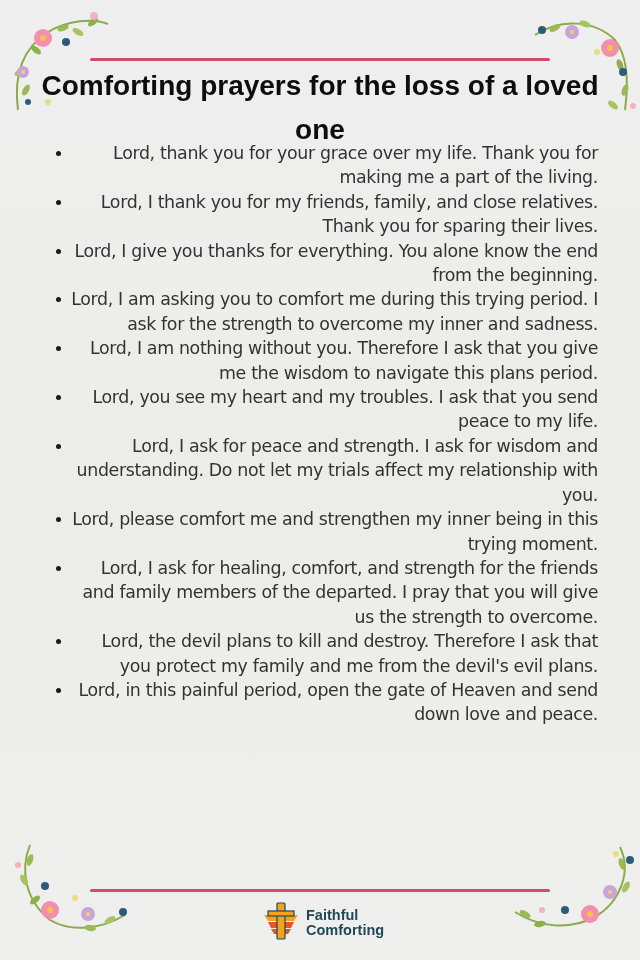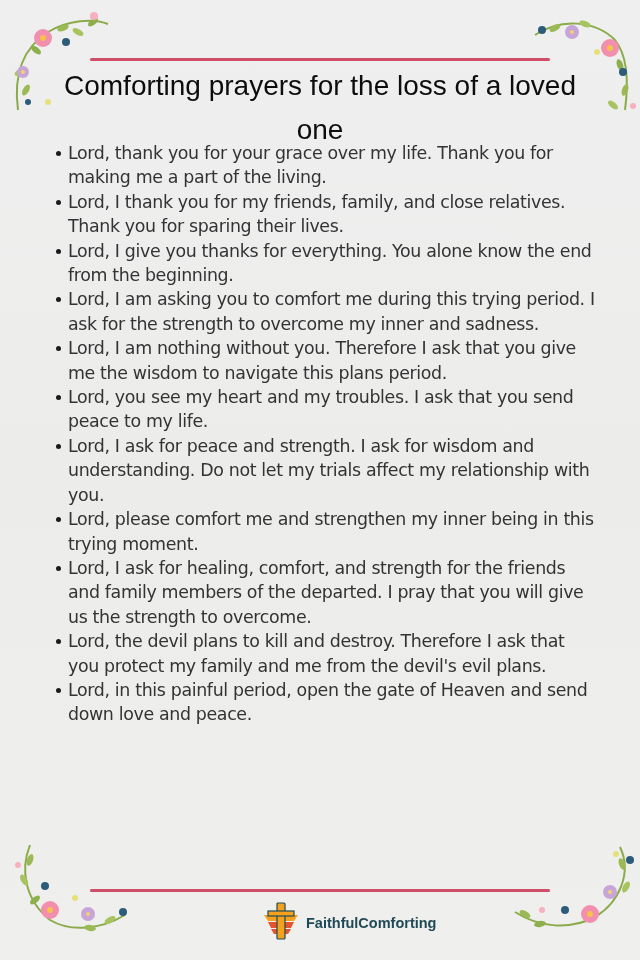--- a/index.html
+++ b/index.html
@@ -16,31 +16,31 @@
     .rule {
       position: absolute; left: 90px; width: 460px; height: 3px;
       border-radius: 2px;
     }
     .rule.top { top: 58px; }
     .rule.bottom { top: 889px; }
     .title {
       position: absolute; left: 40px; top: 64px; width: 560px;
       text-align: center;
       font-family: "Liberation Sans", sans-serif;
-      font-weight: normal; font-size: 28px; line-height: 44px;
+      font-weight: bold; font-size: 28px; line-height: 44px;
       color: #0d0d0d;
       margin: 0;
     }
     .prayers {
       position: absolute; left: 50px; top: 141px; width: 548px;
       margin: 0; padding: 0; list-style: none;
     }
     .prayer {
       position: relative;
-      text-align: left;
+      text-align: right;
       font-family: "DejaVu Sans", sans-serif;
       font-size: 17.4px; line-height: 24.4px;
       color: #333333;
       letter-spacing: -0.35px;
       padding-left: 18px;
     }
     .bullet {
       position: absolute; left: 6px; top: 10px;
       width: 5px; height: 5px; border-radius: 50%;
       background: #1a1a1a;
@@ -160,18 +160,18 @@
   <div class="logo">
     <span>
       <svg width="38" height="40" viewBox="0 0 38 40">
         <path d="M2 14 H36 L32 20 H6 Z" fill="#f4a21e"></path>
         <path d="M6 21 H32 L29 27 H9 Z" fill="#e5532f"></path>
         <path d="M9 28 H29 L26 33 H12 Z" fill="#e5532f"></path>
         <rect x="15" y="2" width="8" height="36" rx="1" fill="#f4a21e" stroke="#1f4a55" stroke-width="1.2"></rect>
         <rect x="6" y="10" width="26" height="5" fill="#f4a21e" stroke="#1f4a55" stroke-width="1.2"></rect>
       </svg>
     </span>
-    <span style="display:flex; flex-direction:row;">
+    <span style="display:flex; flex-direction:column;">
       <span class="logo-text">Faithful</span>
       <span class="logo-text">Comforting</span>
     </span>
   </div>
 </div>
 
 </body></html>

